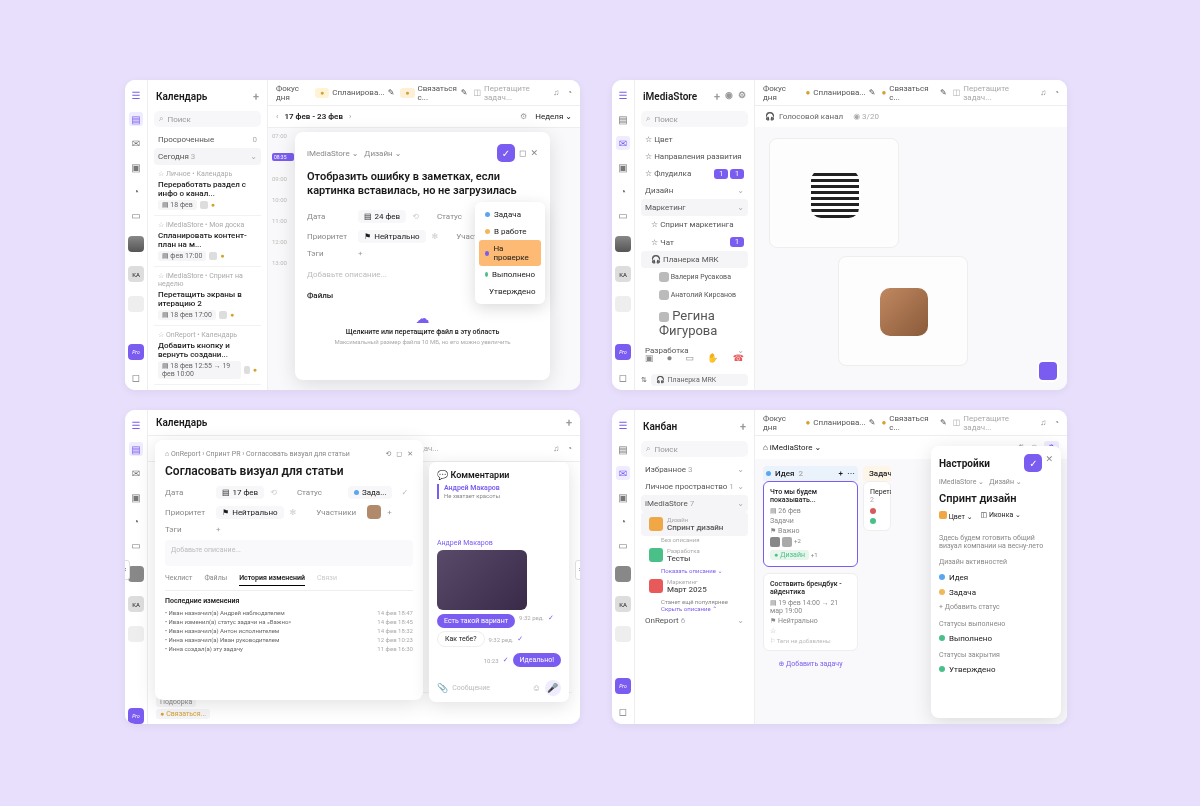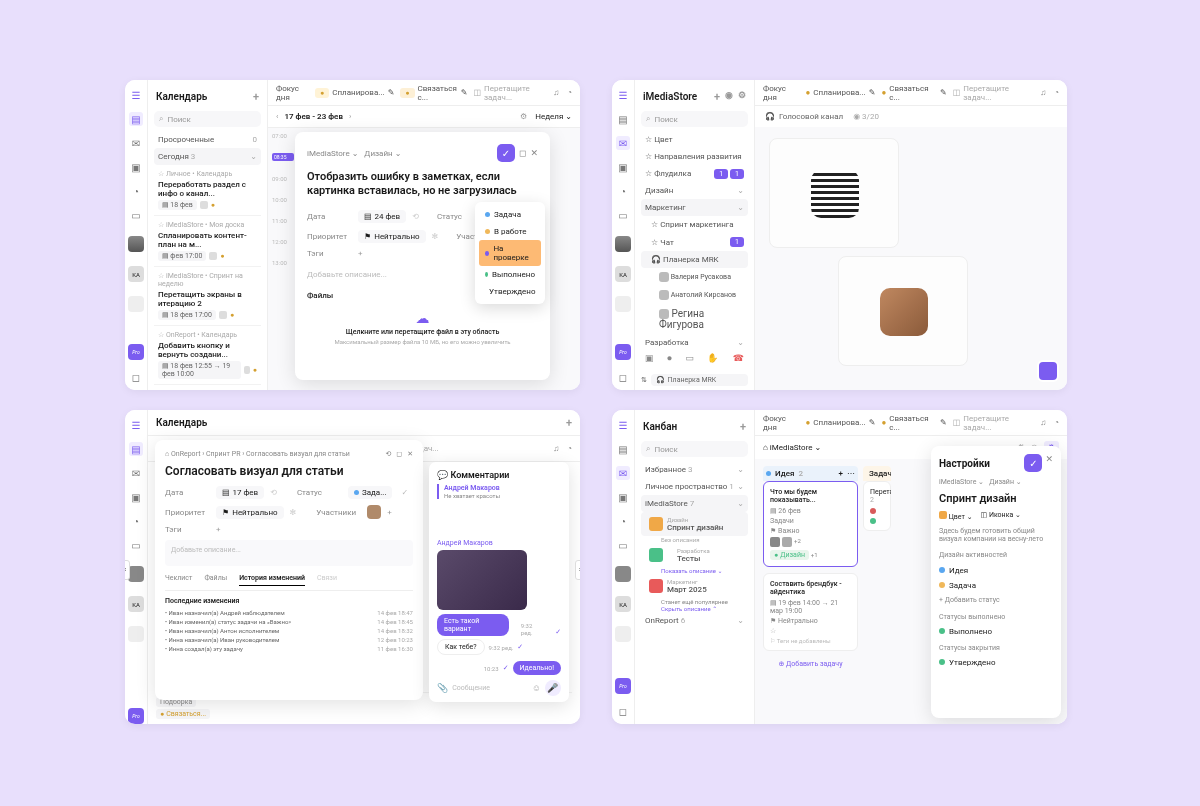--- a/index.html
+++ b/index.html
@@ -257,21 +257,21 @@
     <div class="row sel" style="padding-left:10px">
         <span>🎧 <span>Планерка MRK</span></span>
       </div>
     <div id="p2people">
         <div class="row" style="padding-left:18px;font-size:7px">
           <span><span style="display:inline-block;width:10px;height:10px;background:#bbb;border-radius:3px;vertical-align:middle"></span> Валерия Русакова</span>
         </div>
         <div class="row" style="padding-left:18px;font-size:7px">
           <span><span style="display:inline-block;width:10px;height:10px;background:#bbb;border-radius:3px;vertical-align:middle"></span> Анатолий Кирсанов</span>
         </div>
-        <div class="row" style="padding-left:18px;font-size:10px">
+        <div class="row" style="padding-left:18px;font-size:13px">
           <span><span style="display:inline-block;width:10px;height:10px;background:#bbb;border-radius:3px;vertical-align:middle"></span> Регина Фигурова</span>
         </div>
       </div>
     <div class="row">
         <span>Разработка</span>
         <span class="cnt">⌄</span>
       </div>
     <div style="position:absolute;bottom:22px;left:6px;right:6px;display:flex;justify-content:space-between;padding:4px;color:#888">
       <span>▣</span>
         <span>⏺</span>
@@ -420,21 +420,21 @@
   </div>
 
   <div class="comm" style="left:304px;top:52px;height:240px">
     <div style="font-size:9px;font-weight:600;margin-bottom:4px">💬 <span>Комментарии</span></div>
     <div style="border-left:2px solid #7b5cf0;padding-left:5px;margin-bottom:6px">
       <div style="font-size:7px;color:#7b5cf0;font-weight:600">Андрей Макаров</div>
       <div style="font-size:6px;color:#888">Не хватает красоты</div>
     </div>
     <div style="font-size:7px;color:#7b5cf0;margin:40px 0 3px">Андрей Макаров</div>
     <div style="width:90px;height:60px;border-radius:6px;background:linear-gradient(135deg,#5a4a6a,#3a2a4a);margin-bottom:4px"></div>
-    <div style="display:flex;align-items:flex-end;gap:12px;margin-bottom:3px">
+    <div style="display:flex;align-items:flex-start;gap:4px;margin-bottom:3px">
         <span class="msg-b">Есть такой вариант</span>
         <span style="font-size:6px;color:#aaa">9:32 ред.</span>
         <span style="color:#7b5cf0;font-size:7px">✓</span>
       </div>
     <div style="display:flex;align-items:center;gap:4px">
         <span class="msg-w">Как тебе?</span>
         <span style="font-size:6px;color:#aaa">9:32 ред.</span>
         <span style="color:#7b5cf0;font-size:7px">✓</span>
       </div>
     <div style="display:flex;justify-content:flex-end;align-items:center;gap:4px;margin-top:6px">
@@ -489,21 +489,21 @@
           <span style="display:flex;align-items:center;gap:4px">
             <span style="width:14px;height:14px;background:#f0a847;border-radius:3px"></span>
             <span>
               <div style="font-size:6px;color:#aaa">Дизайн</div>
               <div style="font-size:8px;font-weight:500">Спринт дизайн</div>
             </span>
           </span>
         </div>
         <div style="font-size:6px;color:#aaa;padding-left:20px">Без описания</div>
         <div class="row " style="padding-left:8px">
-          <span style="display:flex;align-items:center;gap:14px">
+          <span style="display:flex;align-items:center;gap:4px">
             <span style="width:14px;height:14px;background:#4ac088;border-radius:3px"></span>
             <span>
               <div style="font-size:6px;color:#aaa">Разработка</div>
               <div style="font-size:8px;font-weight:500">Тесты</div>
             </span>
           </span>
         </div>
         <div style="font-size:6px;color:#7b5cf0;padding-left:20px">Показать описание ⌄</div>
         <div class="row " style="padding-left:8px">
           <span style="display:flex;align-items:center;gap:4px">
@@ -588,21 +588,21 @@
   <div class="card" style="right:6px;top:36px;width:130px;height:272px;padding:8px">
     <div style="display:flex;justify-content:space-between;align-items:center;margin-bottom:6px">
       <span style="font-size:10px;font-weight:700">Настройки</span>
       <span style="display:flex;gap:3px">
           <div class="btn-v">✓</div>
           <span style="color:#888">✕</span>
         </span>
     </div>
     <div style="font-size:7px;color:#888;margin-bottom:6px"><span>iMediaStore</span> ⌄ &nbsp; <span>Дизайн</span> ⌄</div>
     <div style="font-size:11px;font-weight:600;margin-bottom:6px">Спринт дизайн</div>
-    <div style="display:flex;gap:8px;font-size:7px;margin-bottom:6px">
+    <div style="display:flex;gap:8px;font-size:7px;margin-bottom:13px">
       <span><span style="display:inline-block;width:8px;height:8px;background:#f0a847;border-radius:2px"></span> <span>Цвет</span> ⌄</span>
       <span>◫ <span>Иконка</span> ⌄</span>
     </div>
     <div style="font-size:7px;color:#888;margin-bottom:8px">Здесь будем готовить общий визуал компании на весну-лето</div>
     <div style="font-size:7px;color:#888;margin-bottom:4px">Дизайн активностей</div>
     <div id="p4act">
         <div style="font-size:8px;padding:3px 0"><span class="status-dot" style="background:#5aa7f0"></span>Идея</div>
         <div style="font-size:8px;padding:3px 0"><span class="status-dot" style="background:#f0b85a"></span>Задача</div>
       </div>
     <div style="font-size:7px;color:#888;padding:3px 0">+ <span>Добавить статус</span></div>

